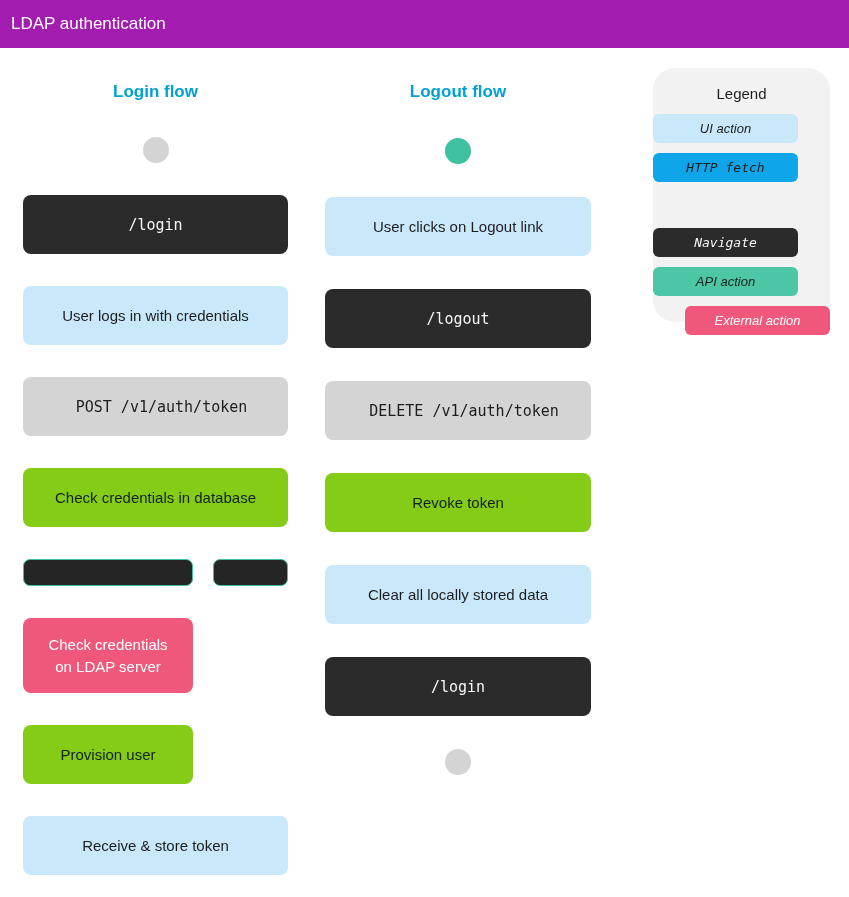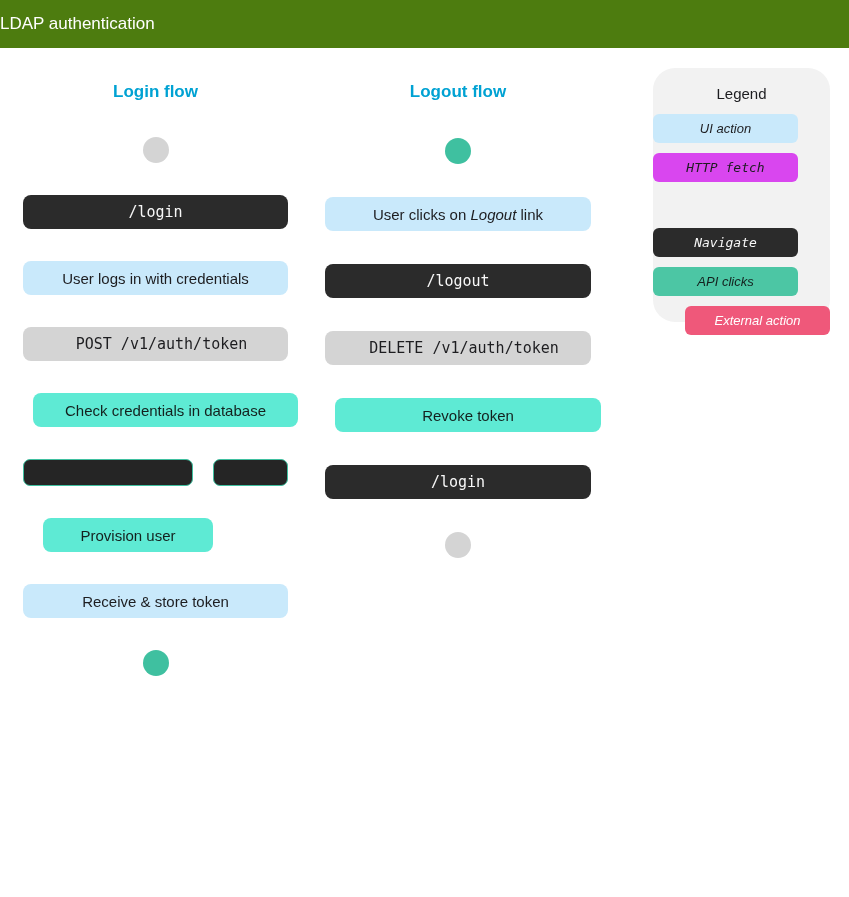--- a/index.html
+++ b/index.html
@@ -6,22 +6,22 @@
   html,body { background:#ffffff; }
   body {
     width:849px; height:897px; position:relative; overflow:hidden;
     font-family:"Liberation Sans", sans-serif; color:#1d1d20;
   }
   .mono { font-family:"DejaVu Sans Mono", monospace; }
 
   
   .header {
     position:absolute; top:0; left:0; width:849px; height:48px;
-    background:#4d7c0f; color:#ffffff; display:flex; align-items:center;
-    font-size:17px;
+    background:#a21caf; color:#ffffff; display:flex; align-items:center;
+    padding-left:11px; font-size:17px;
   }
 
   .canvas { position:absolute; top:48px; left:5px; width:849px; height:849px; }
 
   
   .flow-col {
     position:absolute; top:0; display:flex; flex-direction:column;
     align-items:center; row-gap:32px;
   }
   .flow-col.login  { left:18px;  width:265px; }
@@ -30,31 +30,31 @@
   .flow-title {
     margin-top:30px; height:27px; color:#00a2d3; font-size:17px;
     font-weight:bold; display:flex; align-items:center;
   }
 
   .circle { width:26px; height:26px; border-radius:50%; flex:none; }
   .circle.gray { background:#d4d4d4; }
   .circle.teal { background:#3fc0a0; }
 
   .node {
-    width:100%; height:34px; border-radius:8px; font-size:15px;
+    width:100%; height:59px; border-radius:8px; font-size:15px;
     display:flex; align-items:center; justify-content:center;
     text-align:center; flex:none;
   }
   .node .node-label { white-space:pre-wrap; }
-  .node .em { font-style:italic; }
+  .node .em { }
 
   .node.ui       { background:#c9e9fb; color:#1d1d20; }
   .node.http     { background:#d4d4d4; color:#1d1d20;padding-left:12px; }
   .node.navigate { background:#2b2b2b; color:#f7f7f7; }
-  .node.api      { background:#5eead4; color:#14211e;margin-left:20px; }
+  .node.api      { background:#84cc16; color:#14211e; }
   .node.external { background:#ef587a; color:#ffffff; }
 
   .node.half { width:170px; align-self:flex-start; }
   .node.tall { height:75px; padding:0 16px; line-height:22px; }
 
   
   .branch-row {
     width:100%; height:27px; display:flex; justify-content:space-between; flex:none;
   }
   .branch-box {
@@ -69,21 +69,21 @@
     background:#f2f2f2; border-radius:22px; display:flex; flex-direction:column;
     align-items:center; padding-top:17px;
   }
   .legend-title { font-size:15px; height:20px; color:#1d1d20; }
   .legend-list { margin-top:12px; display:flex; flex-direction:column; row-gap:10px; }
   .pill {
     width:145px; height:29px; border-radius:6px; font-size:13px;
     display:flex; align-items:center; justify-content:center;font-style:italic;
   }
   .pill.ui   { background:#c9e9fb; color:#1d1d20; }
-  .pill.http { background:#d946ef; color:#1d1d20; }
+  .pill.http { background:#0ea5e9; color:#1d1d20; }
   .pill.nav  { background:#2b2b2b; color:#f7f7f7;margin-top:36px; }
   .pill.api  { background:#4cc6a4; color:#14211e; }
   .pill.ext  { background:#ef587a; color:#ffffff;margin-left:32px; }
 </style>
 </head>
 <body>
 
 <header class="header">
   <span>LDAP authentication</span>
 </header>
@@ -94,42 +94,44 @@
     <div class="flow-title">Login flow</div>
     <div class="circle gray"></div>
     <div class="node navigate mono">/login</div>
     <div class="node ui">User logs in with credentials</div>
     <div class="node http mono">POST /v1/auth/token</div>
     <div class="node api">Check credentials in database</div>
     <div class="branch-row">
       <div class="branch-box wide"></div>
       <div class="branch-box narrow"></div>
     </div>
+    <div class="node external half tall">Check credentials on LDAP server</div>
     <div class="node api half">Provision user</div>
     <div class="node ui">Receive &amp; store token</div>
     <div class="circle teal"></div>
   </div>
 
   <div class="flow-col logout">
     <div class="flow-title">Logout flow</div>
     <div class="circle teal"></div>
     <div class="node ui">
         <span class="node-label"><span>User clicks on </span><span class="em">Logout</span><span> link</span></span>
       </div>
     <div class="node navigate mono">/logout</div>
     <div class="node http mono">DELETE /v1/auth/token</div>
     <div class="node api">Revoke token</div>
+    <div class="node ui">Clear all locally stored data</div>
     <div class="node navigate mono">/login</div>
     <div class="circle gray"></div>
   </div>
 
   <div class="legend">
     <div class="legend-title">Legend</div>
     <div class="legend-list">
       <div class="pill ui">UI action</div>
       <div class="pill http mono">HTTP fetch</div>
       <div class="pill nav mono">Navigate</div>
-      <div class="pill api">API clicks</div>
+      <div class="pill api">API action</div>
       <div class="pill ext">External action</div>
     </div>
   </div>
 
 </div>
 
 </body></html>

